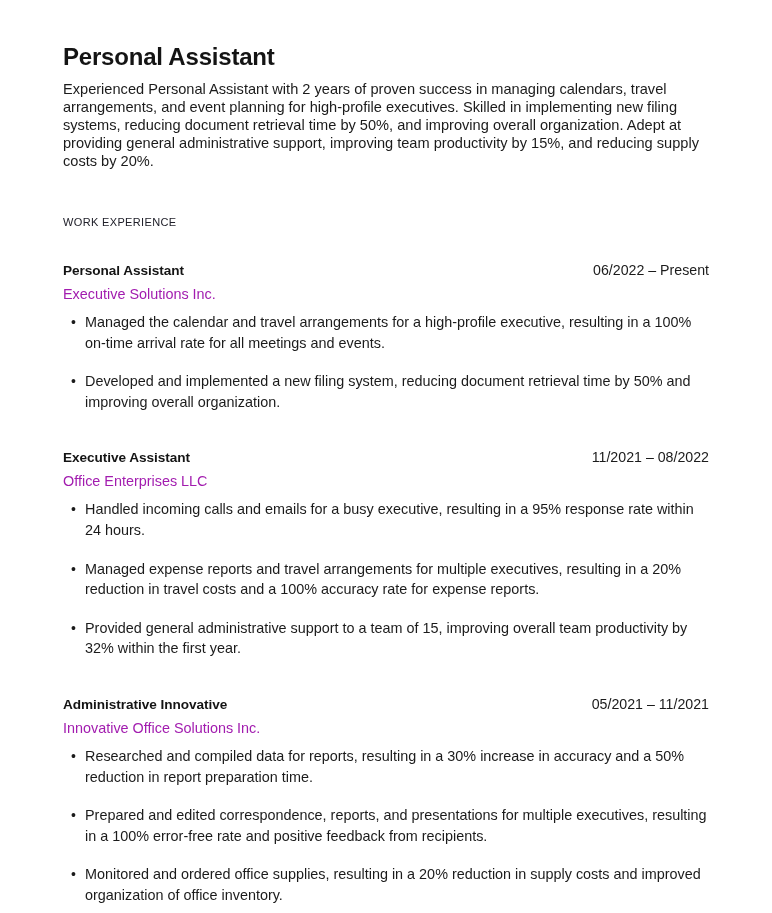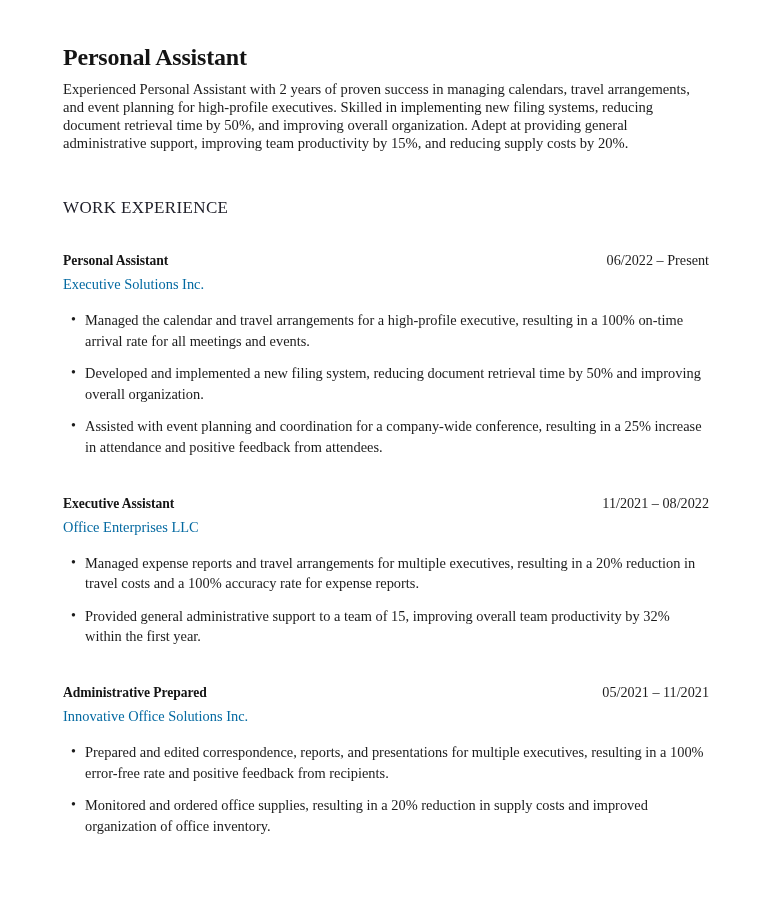--- a/index.html
+++ b/index.html
@@ -16,21 +16,20 @@
     -webkit-font-smoothing: antialiased;
     overflow: hidden;
   }
   .page {
     position: relative;
     width: 772px;
     height: 913px;
     background: #ffffff;
     box-sizing: border-box;
     padding: 0 63px;
-    font-family: Liberation Serif, serif;
   }
   .doc-title {
     margin: 0;
     padding-top: 42px;
     font-size: 24px;
     font-weight: bold;
     letter-spacing: -0.2px;
     line-height: 30px;
     color: #141414;
   }
@@ -38,21 +37,21 @@
     margin: 0;
     padding-top: 8px;
     font-size: 14.6px;
     line-height: 18px;
     color: #1b1b1b;
     max-width: 646px;
   }
   .section-heading {
     margin: 0;
     padding-top: 46px;
-    font-size: 17px;
+    font-size: 11px;
     font-weight: normal;
     letter-spacing: 0.35px;
     text-transform: uppercase;
     color: #20202a;
   }
   .jobs {
     margin: 0;
     padding: 0;
     list-style: none;
   }
@@ -79,38 +78,38 @@
     font-size: 14.2px;
     font-weight: normal;
     line-height: 19px;
     color: #1b1b1b;
     white-space: nowrap;
   }
   .job-company {
     font-size: 14.4px;
     line-height: 22px;
     padding-top: 3px;
-    color: #0369a1;
+    color: #a21caf;
   }
   .bullets {
     margin: 0;
     padding: 7px 0 0 0;
     list-style: none;
   }
   .bullet {
     position: relative;
     padding-left: 22px;
-    margin-top: 12px;
+    margin-top: 18px;
     font-size: 14.4px;
     line-height: 20.6px;
     color: #1b1b1b;
     max-width: 624px;
   }
   .bullet:first-child {
-    margin-top: 8px;
+    margin-top: 0;
   }
   .bullet::before {
     content: "\2022";
     position: absolute;
     left: 8px;
     top: 0;
     font-size: 14px;
     line-height: 20.6px;
     color: #1b1b1b;
   }
@@ -130,42 +129,43 @@
 
     <li class="job">
       <div class="job-header">
         <span class="job-title">Personal Assistant</span>
         <span class="job-dates">06/2022 – Present</span>
       </div>
       <div class="job-company">Executive Solutions Inc.</div>
       <ul class="bullets">
         <li class="bullet">Managed the calendar and travel arrangements for a high-profile executive, resulting in a 100% on-time arrival rate for all meetings and events.</li>
         <li class="bullet">Developed and implemented a new filing system, reducing document retrieval time by 50% and improving overall organization.</li>
-        <li class="bullet">Assisted with event planning and coordination for a company-wide conference, resulting in a 25% increase in attendance and positive feedback from attendees.</li>
       </ul>
     </li>
 
     <li class="job">
       <div class="job-header">
         <span class="job-title">Executive Assistant</span>
         <span class="job-dates">11/2021 – 08/2022</span>
       </div>
       <div class="job-company">Office Enterprises LLC</div>
       <ul class="bullets">
+        <li class="bullet">Handled incoming calls and emails for a busy executive, resulting in a 95% response rate within 24 hours.</li>
         <li class="bullet">Managed expense reports and travel arrangements for multiple executives, resulting in a 20% reduction in travel costs and a 100% accuracy rate for expense reports.</li>
         <li class="bullet">Provided general administrative support to a team of 15, improving overall team productivity by 32% within the first year.</li>
       </ul>
     </li>
 
     <li class="job">
       <div class="job-header">
-        <span class="job-title">Administrative Prepared</span>
+        <span class="job-title">Administrative Innovative</span>
         <span class="job-dates">05/2021 – 11/2021</span>
       </div>
       <div class="job-company">Innovative Office Solutions Inc.</div>
       <ul class="bullets">
+        <li class="bullet">Researched and compiled data for reports, resulting in a 30% increase in accuracy and a 50% reduction in report preparation time.</li>
         <li class="bullet">Prepared and edited correspondence, reports, and presentations for multiple executives, resulting in a 100% error-free rate and positive feedback from recipients.</li>
         <li class="bullet">Monitored and ordered office supplies, resulting in a 20% reduction in supply costs and improved organization of office inventory.</li>
       </ul>
     </li>
 
   </ul>
 </div>
 
 </body></html>

